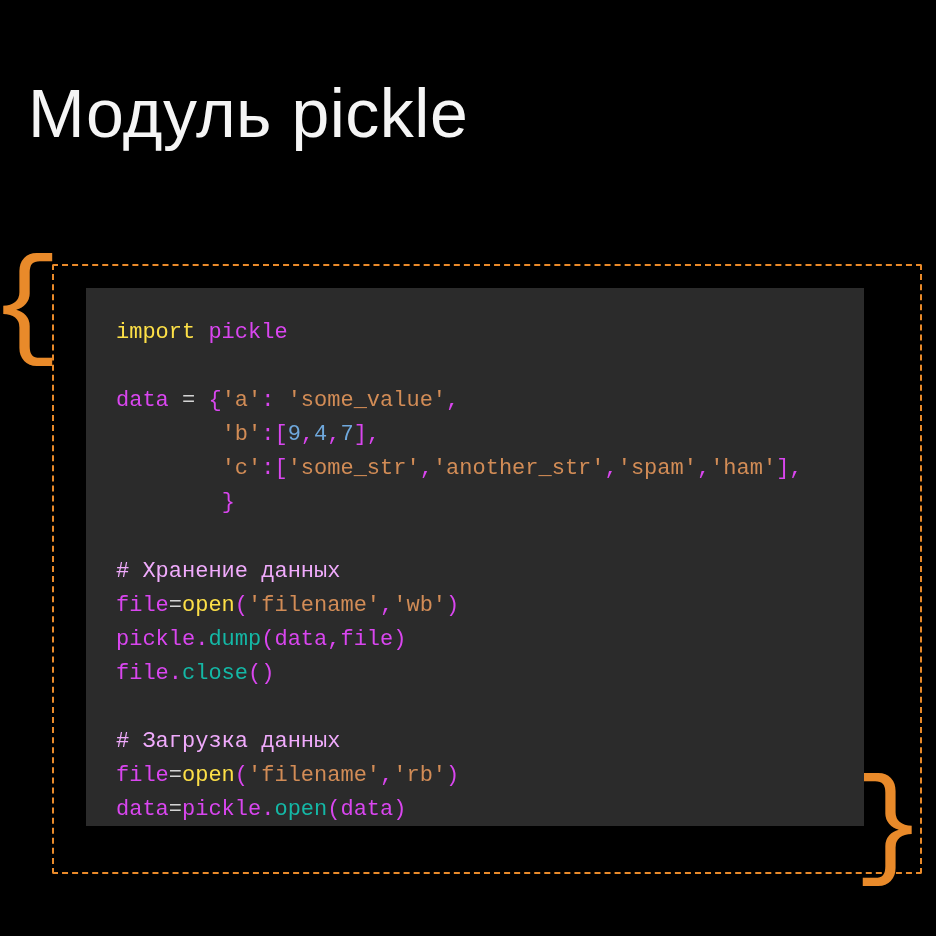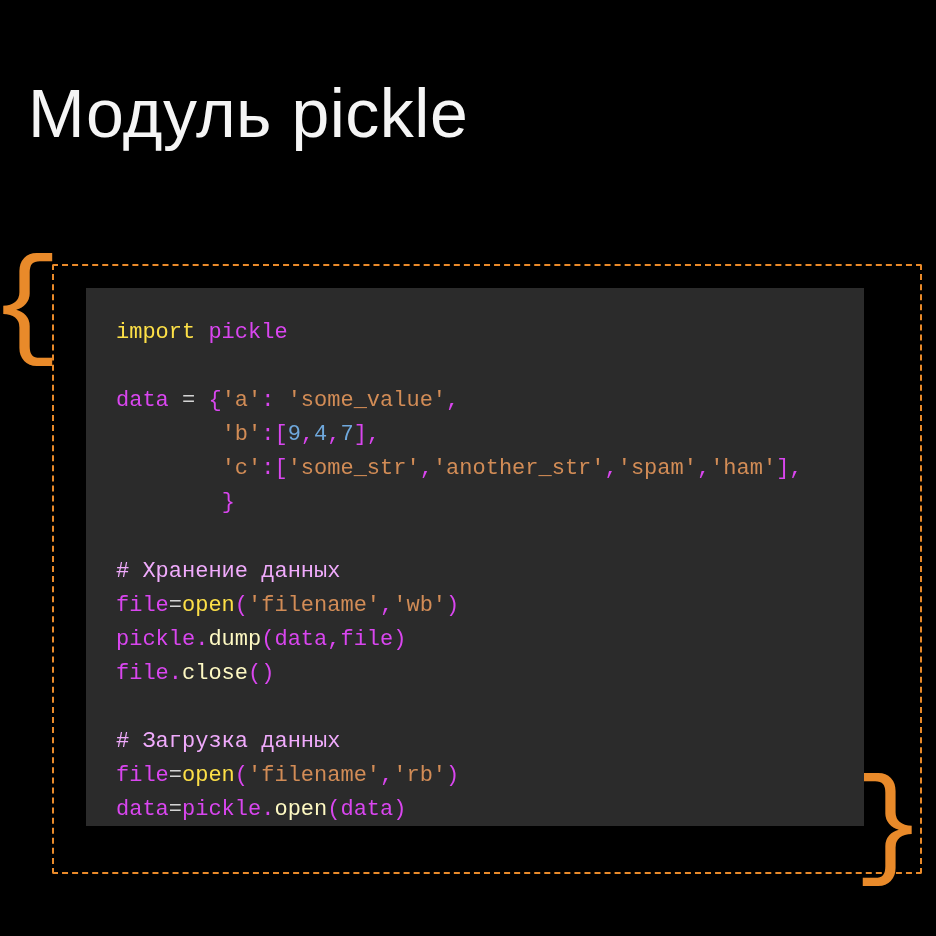--- a/index.html
+++ b/index.html
@@ -57,21 +57,21 @@
     color: #d4d4d4;
     white-space: pre;
     overflow: hidden;
   }
 
   .kw   { color: #fde047; }     
   .id   { color: #d946ef; }     
   .str  { color: #d28c56; }     
   .num  { color: #6fa8dc; }     
   .fn   { color: #fde047; }     
-  .fn2  { color: #fef9c3; }     
+  .fn2  { color: #14b8a6; }     
   .cmt  { color: #f0abfc; }     
   .op   { color: #d4d4d4; }
 </style>
 </head>
 <body>
 
 <h1 class="title">Модуль pickle</h1>
 
 <div class="stage">
   <div class="dashed-box"></div>

